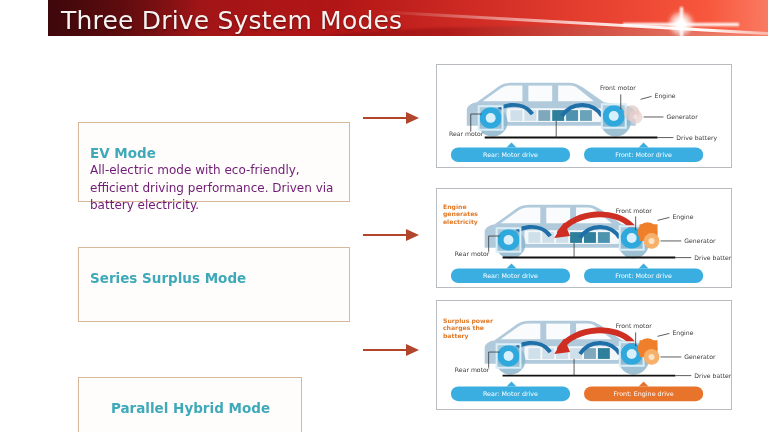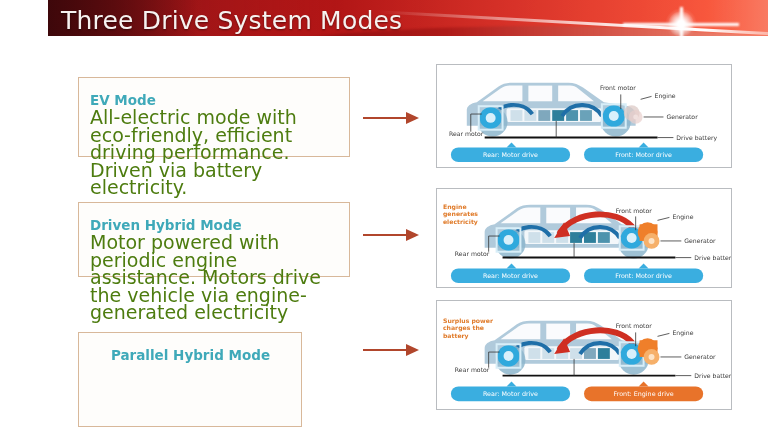--- a/index.html
+++ b/index.html
@@ -55,28 +55,28 @@
   .title{
     position:absolute;left:13px;top:6px;
     font-size:25px;color:#f7f2f0;letter-spacing:.2px;
     text-shadow:0 1px 2px rgba(0,0,0,.45);
     white-space:nowrap;z-index:5;
   }
 
   
   .card{
     position:absolute;background:#fefdfb;border:1px solid #d8b89a;
-    box-sizing:border-box;padding:14px 10px 7px 11px;
+    box-sizing:border-box;padding:22px 10px 7px 11px;margin-top:45px;
   }
   .card .mode-title{
     color:#3fa9b9;font-weight:bold;font-size:13.5px;line-height:16px;
     margin-bottom:1px;
   }
   .card .mode-desc{
-    color:#4d7c0f;font-size:19px;line-height:17.5px;
+    color:#701a75;font-size:12px;line-height:17.5px;
   }
   #card1{left:78px;top:77px;width:272px;height:80px;}
   #card2{left:78px;top:202px;width:272px;height:75px;}
   #card3{left:78px;top:332px;width:224px;height:95px;text-align:center;}
 
   
   .arrow{position:absolute;height:12px;width:60px;}
   .arrow .shaft{position:absolute;left:0;top:5px;width:46px;height:2px;background:#b1462c;}
   .arrow .head{
     position:absolute;left:43px;top:0;width:0;height:0;
@@ -114,22 +114,21 @@
     <div class="starcore"></div>
     <div class="title">Three Drive System Modes</div>
   </div>
 
   <div class="card" id="card1">
     <div class="mode-title">EV Mode</div>
     <div class="mode-desc">All-electric mode with eco-friendly, efficient driving performance. Driven via battery electricity.</div>
   </div>
 
   <div class="card" id="card2">
-    <div class="mode-title">Driven Hybrid Mode</div>
-    <div class="mode-desc">Motor powered with periodic engine assistance. Motors drive the vehicle via engine-generated electricity</div>
+    <div class="mode-title">Series Surplus Mode</div>
   </div>
 
   <div class="card" id="card3">
     <div class="mode-title">Parallel Hybrid Mode</div>
   </div>
 
   <div class="arrow" id="arrow1">
     <div class="shaft"></div>
     <div class="head"></div>
   </div>

